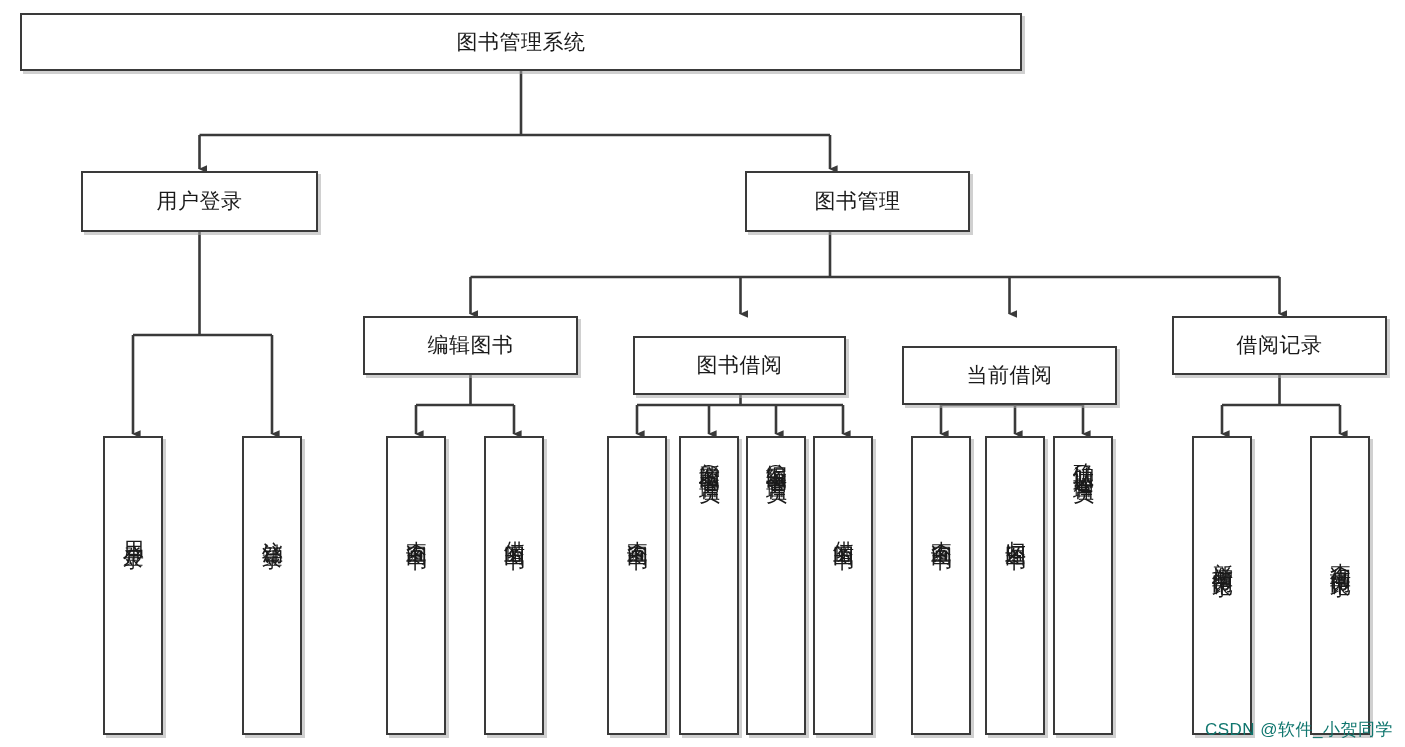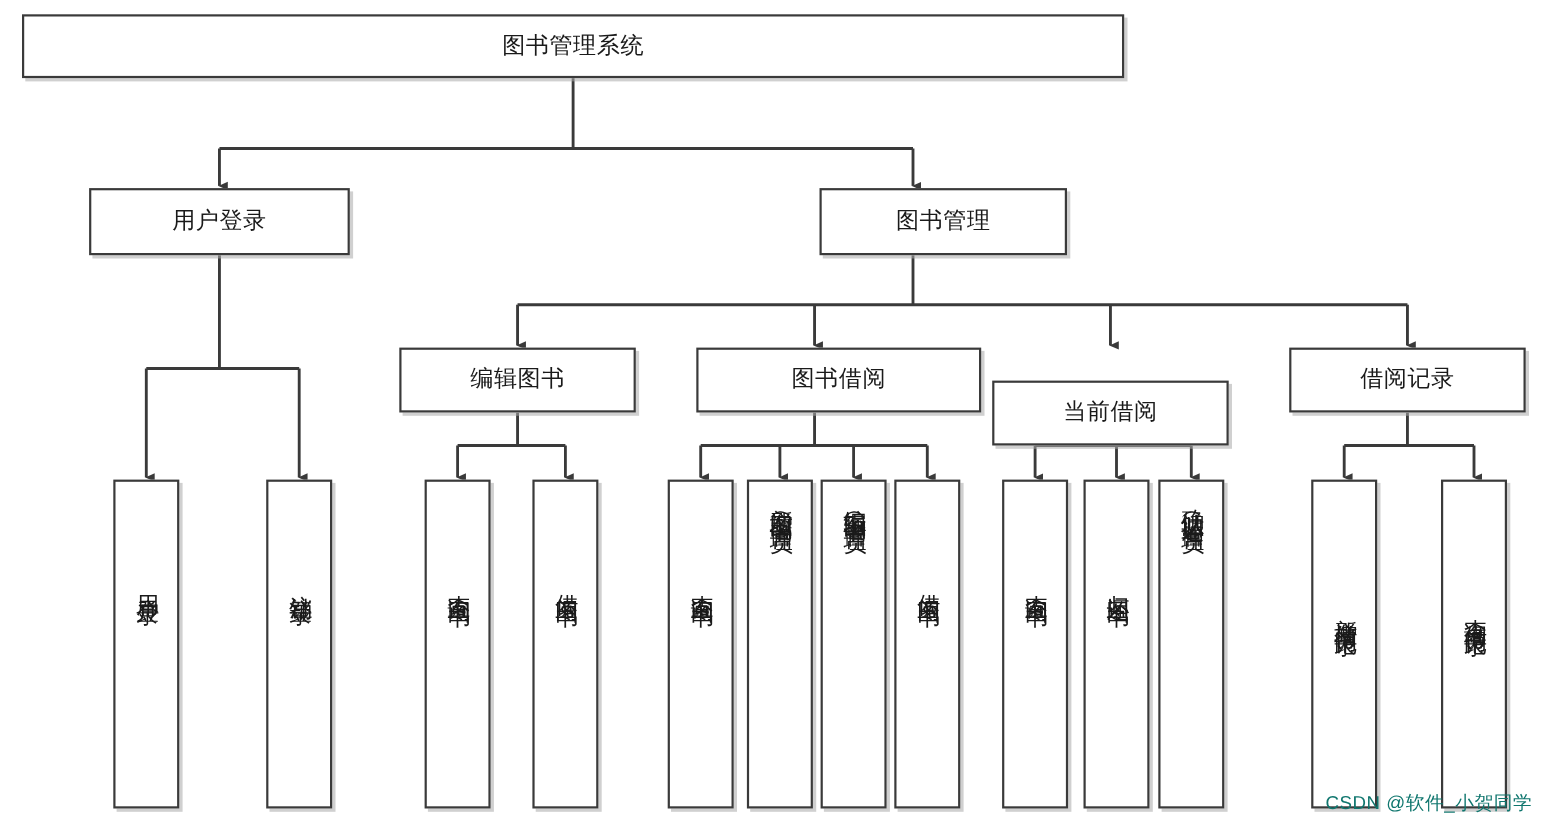--- a/index.html
+++ b/index.html
@@ -126,21 +126,21 @@
       </div>
       <div class="node-box" style="left: 81px; top: 171px; width: 237px; height: 61px;">
         <span class="node-label">用户登录</span>
       </div>
       <div class="node-box" style="left: 712px; top: 171px; width: 225px; height: 61px; margin-left: 33px;">
         <span class="node-label">图书管理</span>
       </div>
       <div class="node-box" style="left: 363px; top: 316px; width: 215px; height: 59px;">
         <span class="node-label">编辑图书</span>
       </div>
-      <div class="node-box" style="left: 633px; top: 316px; width: 259px; height: 59px;">
+      <div class="node-box" style="left: 633px; top: 336px; width: 213px; height: 59px;">
         <span class="node-label">图书借阅</span>
       </div>
       <div class="node-box" style="left: 902px; top: 316px; width: 215px; height: 59px; margin-top: 30px;">
         <span class="node-label">当前借阅</span>
       </div>
       <div class="node-box" style="left: 1172px; top: 316px; width: 215px; height: 59px;">
         <span class="node-label">借阅记录</span>
       </div>
       <div class="node-box vertical mid" style="left: 103px; top: 436px; width: 60px; height: 299px;">
         <span class="node-label">用户登录</span>

